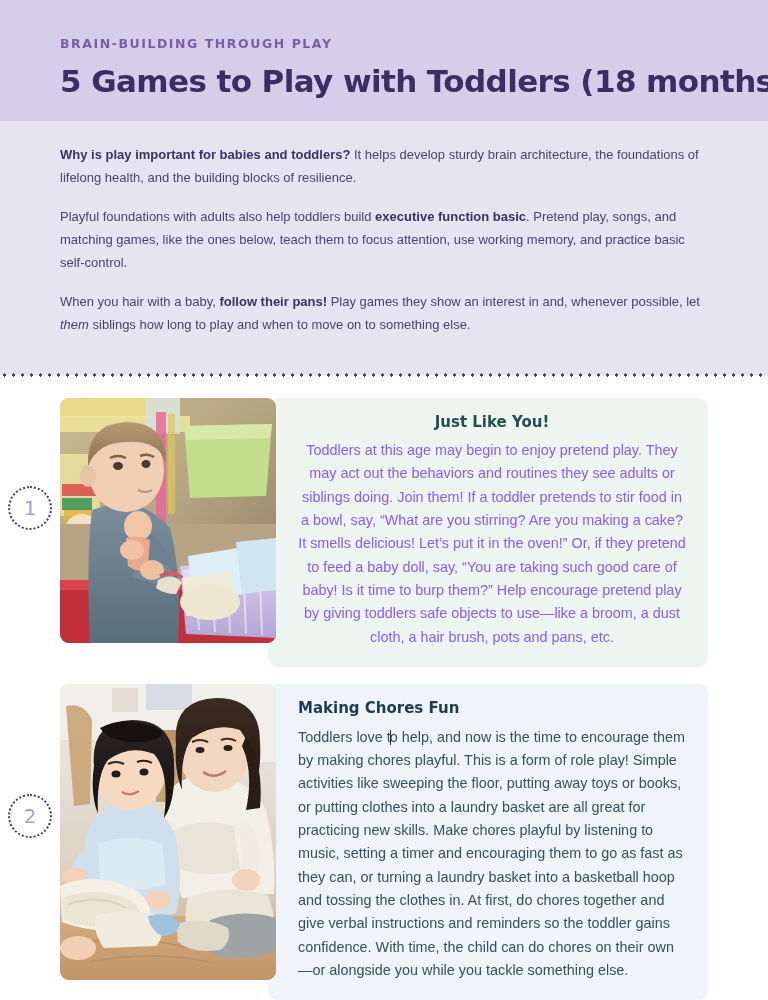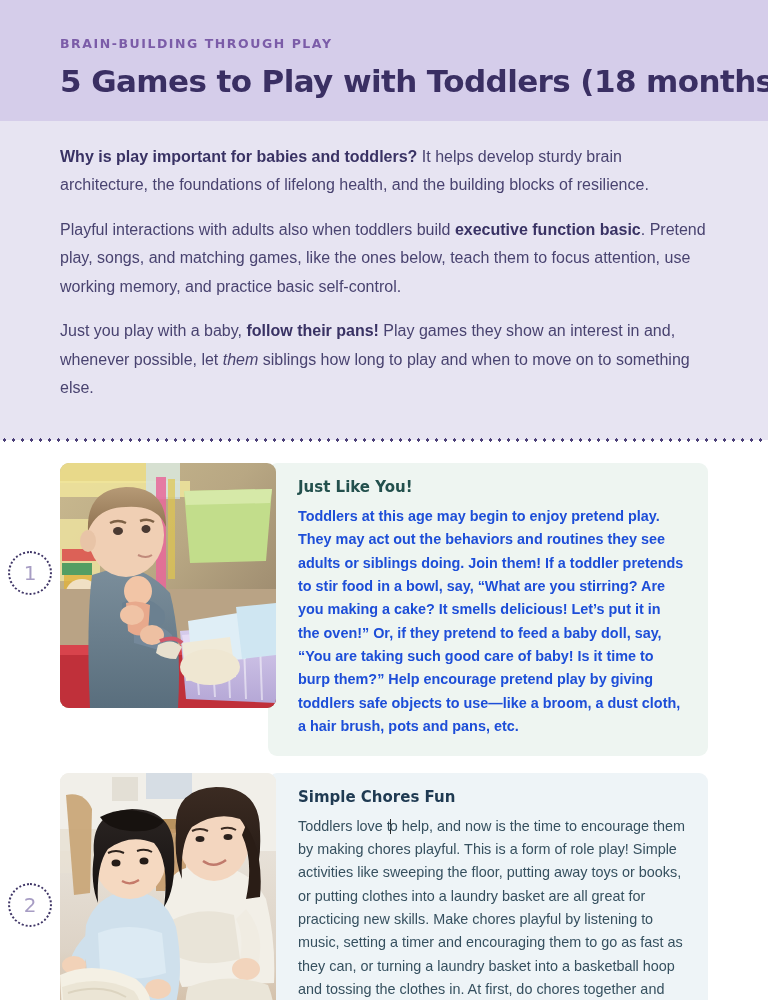--- a/index.html
+++ b/index.html
@@ -52,21 +52,21 @@
 
   
   .intro {
     background: #e7e4f2;
     padding: 22px 60px 22px 60px;
     position: relative;
   }
 
   .intro p {
     font-family: "Liberation Sans", sans-serif;
-    font-size: 16px;
+    font-size: 13px;
     line-height: 1.78;
     color: #494370;
     margin-bottom: 16px;
   }
   .intro p:last-child { margin-bottom: 4px; }
 
   .intro b, .intro strong {
     font-weight: 700;
     color: #393264;
   }
@@ -142,20 +142,21 @@
   .panel {
     flex: 1 1 auto;
     margin-left: -8px;
     border-radius: 9px;
     padding: 15px 22px 18px 30px;
     min-height: 245px;
   }
   .card-1 .panel {
     background: #eef5f1;
     min-height: 245px;
+    text-align: center;
   }
   .card-2 .panel {
     background: #eef4f7;
     min-height: 296px;
   }
 
   .card-title {
     font-family: "DejaVu Sans", sans-serif;
     font-size: 15px;
     font-weight: 700;
@@ -163,21 +164,21 @@
     margin-bottom: 7px;
   }
   .card-1 .card-title { color: #23504d; }
   .card-2 .card-title { color: #1f3a52; }
 
   .card-body {
     font-family: "Liberation Sans", sans-serif;
     font-size: 14.4px;
     line-height: 1.62;
     }
-  .card-1 .card-body { color: #1d4ed8; font-weight: bold; }
+  .card-1 .card-body { color: #8b5cf6; }
   .card-2 .card-body { color: #36505f; }
 
   
   .caret {
     display: inline-block;
     width: 0;
     border-left: 1.5px solid #2a2a2a;
     height: 15px;
     vertical-align: -3px;
     margin: 0 -1px;
@@ -193,25 +194,25 @@
     <h1 class="headline">5 Games to Play with Toddlers (18 months)</h1>
   </div>
 
   <div class="intro">
 
     <p>
       <b>Why is play important for babies and toddlers?</b><span> It helps develop sturdy brain architecture, the foundations of lifelong health, and the building blocks of resilience.</span>
     </p>
 
     <p>
-      <span>Playful interactions with adults also when toddlers build </span><b>executive function basic</b><span>. Pretend play, songs, and matching games, like the ones below, teach them to focus attention, use working memory, and practice basic self-control.</span>
+      <span>Playful foundations with adults also help toddlers build </span><b>executive function basic</b><span>. Pretend play, songs, and matching games, like the ones below, teach them to focus attention, use working memory, and practice basic self-control.</span>
     </p>
 
     <p>
-      <span>Just you play with a baby, </span><b>follow their pans!</b><span> Play games they show an interest in and, whenever possible, let </span><i>them</i><span> siblings how long to play and when to move on to something else.</span>
+      <span>When you hair with a baby, </span><b>follow their pans!</b><span> Play games they show an interest in and, whenever possible, let </span><i>them</i><span> siblings how long to play and when to move on to something else.</span>
     </p>
 
     <div class="dotted-divider"></div>
   </div>
 
   <div class="cards">
 
     <div class="card card-1">
 
       <div class="badge">
@@ -392,19 +393,19 @@
           <path d="M150 236 Q182 224 216 234 L216 268 Q176 280 148 268 Z" fill="#9fa3a6"></path>
           <path d="M116 240 Q146 232 168 244 Q172 258 160 266 Q132 270 118 258 Z" fill="#dfd9ca"></path>
 
           <path d="M36 232 Q66 222 100 232 Q106 252 96 262 L44 264 Q32 248 36 232 Z" fill="#f0ece0"></path>
           <ellipse cx="18" cy="264" rx="18" ry="12" fill="#f1cfb4"></ellipse>
           <path d="M88 232 Q110 226 120 240 Q116 252 102 252 Q90 246 88 232 Z" fill="#9dc3de"></path>
         </svg>
       </div>
 
       <div class="panel">
-        <div class="card-title">Simple Chores Fun</div>
+        <div class="card-title">Making Chores Fun</div>
         <div class="card-body"><span>Toddlers love t</span><span class="caret"></span><span>o help, and now is the time to encourage them by making chores playful. This is a form of role play! Simple activities like sweeping the floor, putting away toys or books, or putting clothes into a laundry basket are all great for practicing new skills. Make chores playful by listening to music, setting a timer and encouraging them to go as fast as they can, or turning a laundry basket into a basketball hoop and tossing the clothes in. At first, do chores together and give verbal instructions and reminders so the toddler gains confidence. With time, the child can do chores on their own—or alongside you while you tackle something else.</span></div>
       </div>
     </div>
 
   </div>
 </div>
 
 </body></html>

